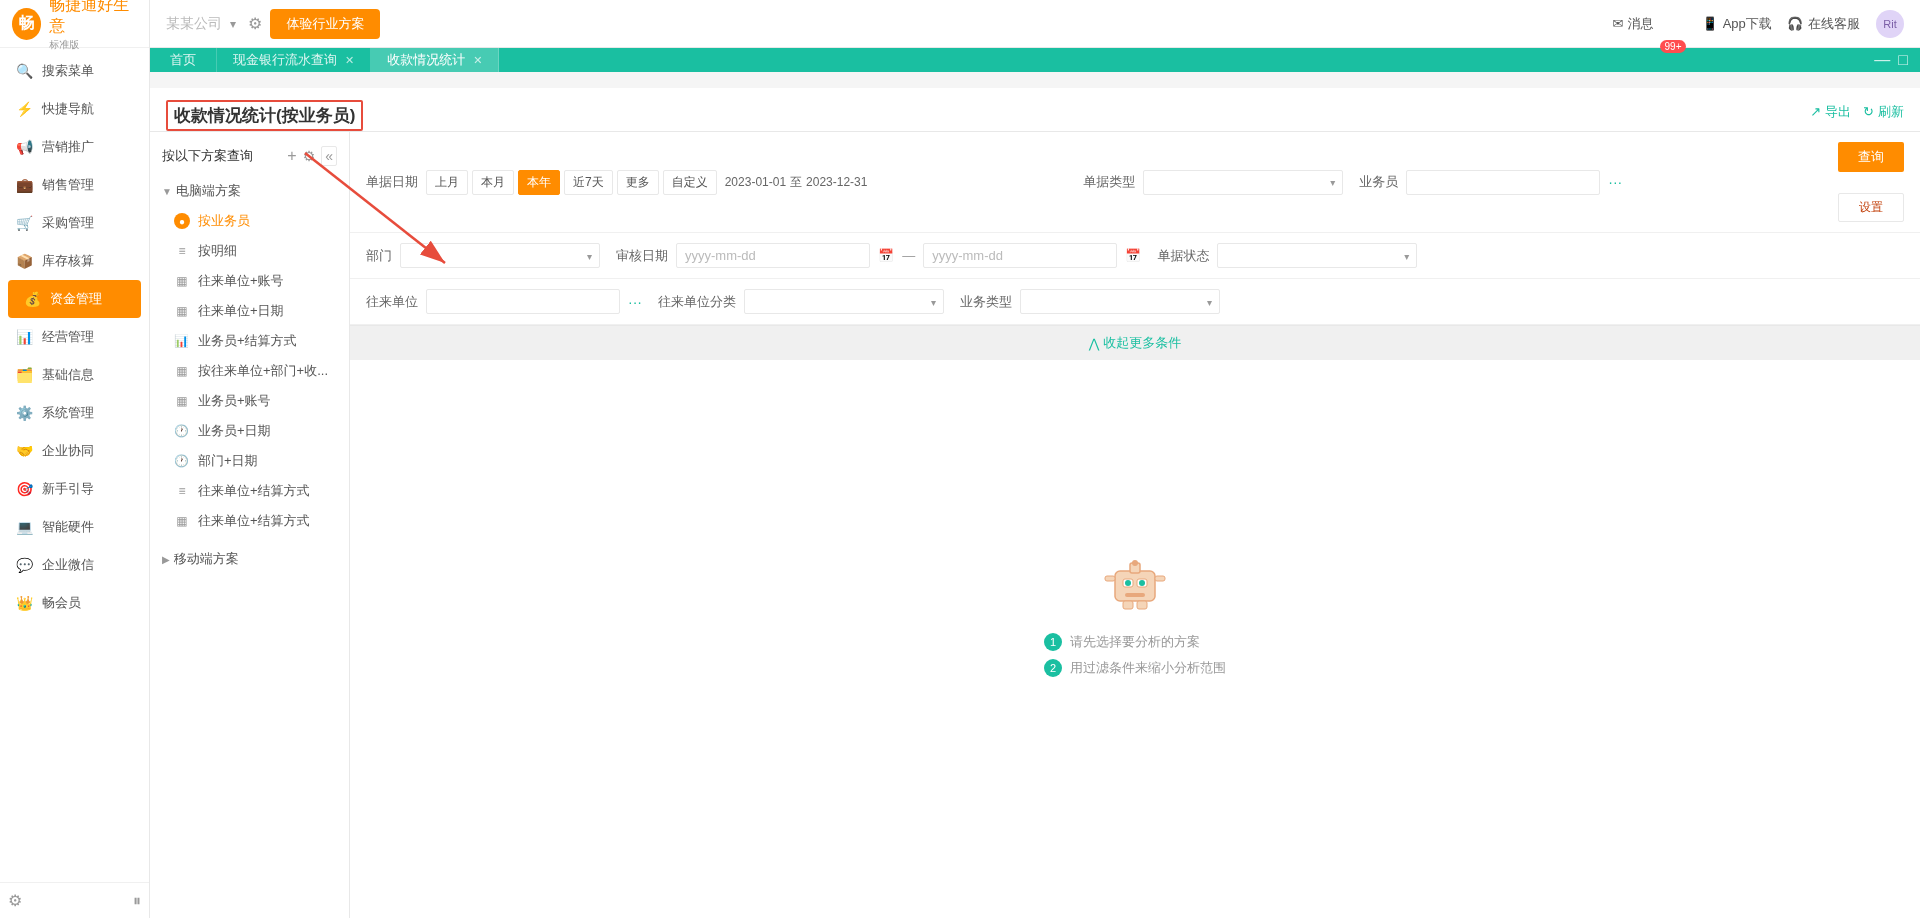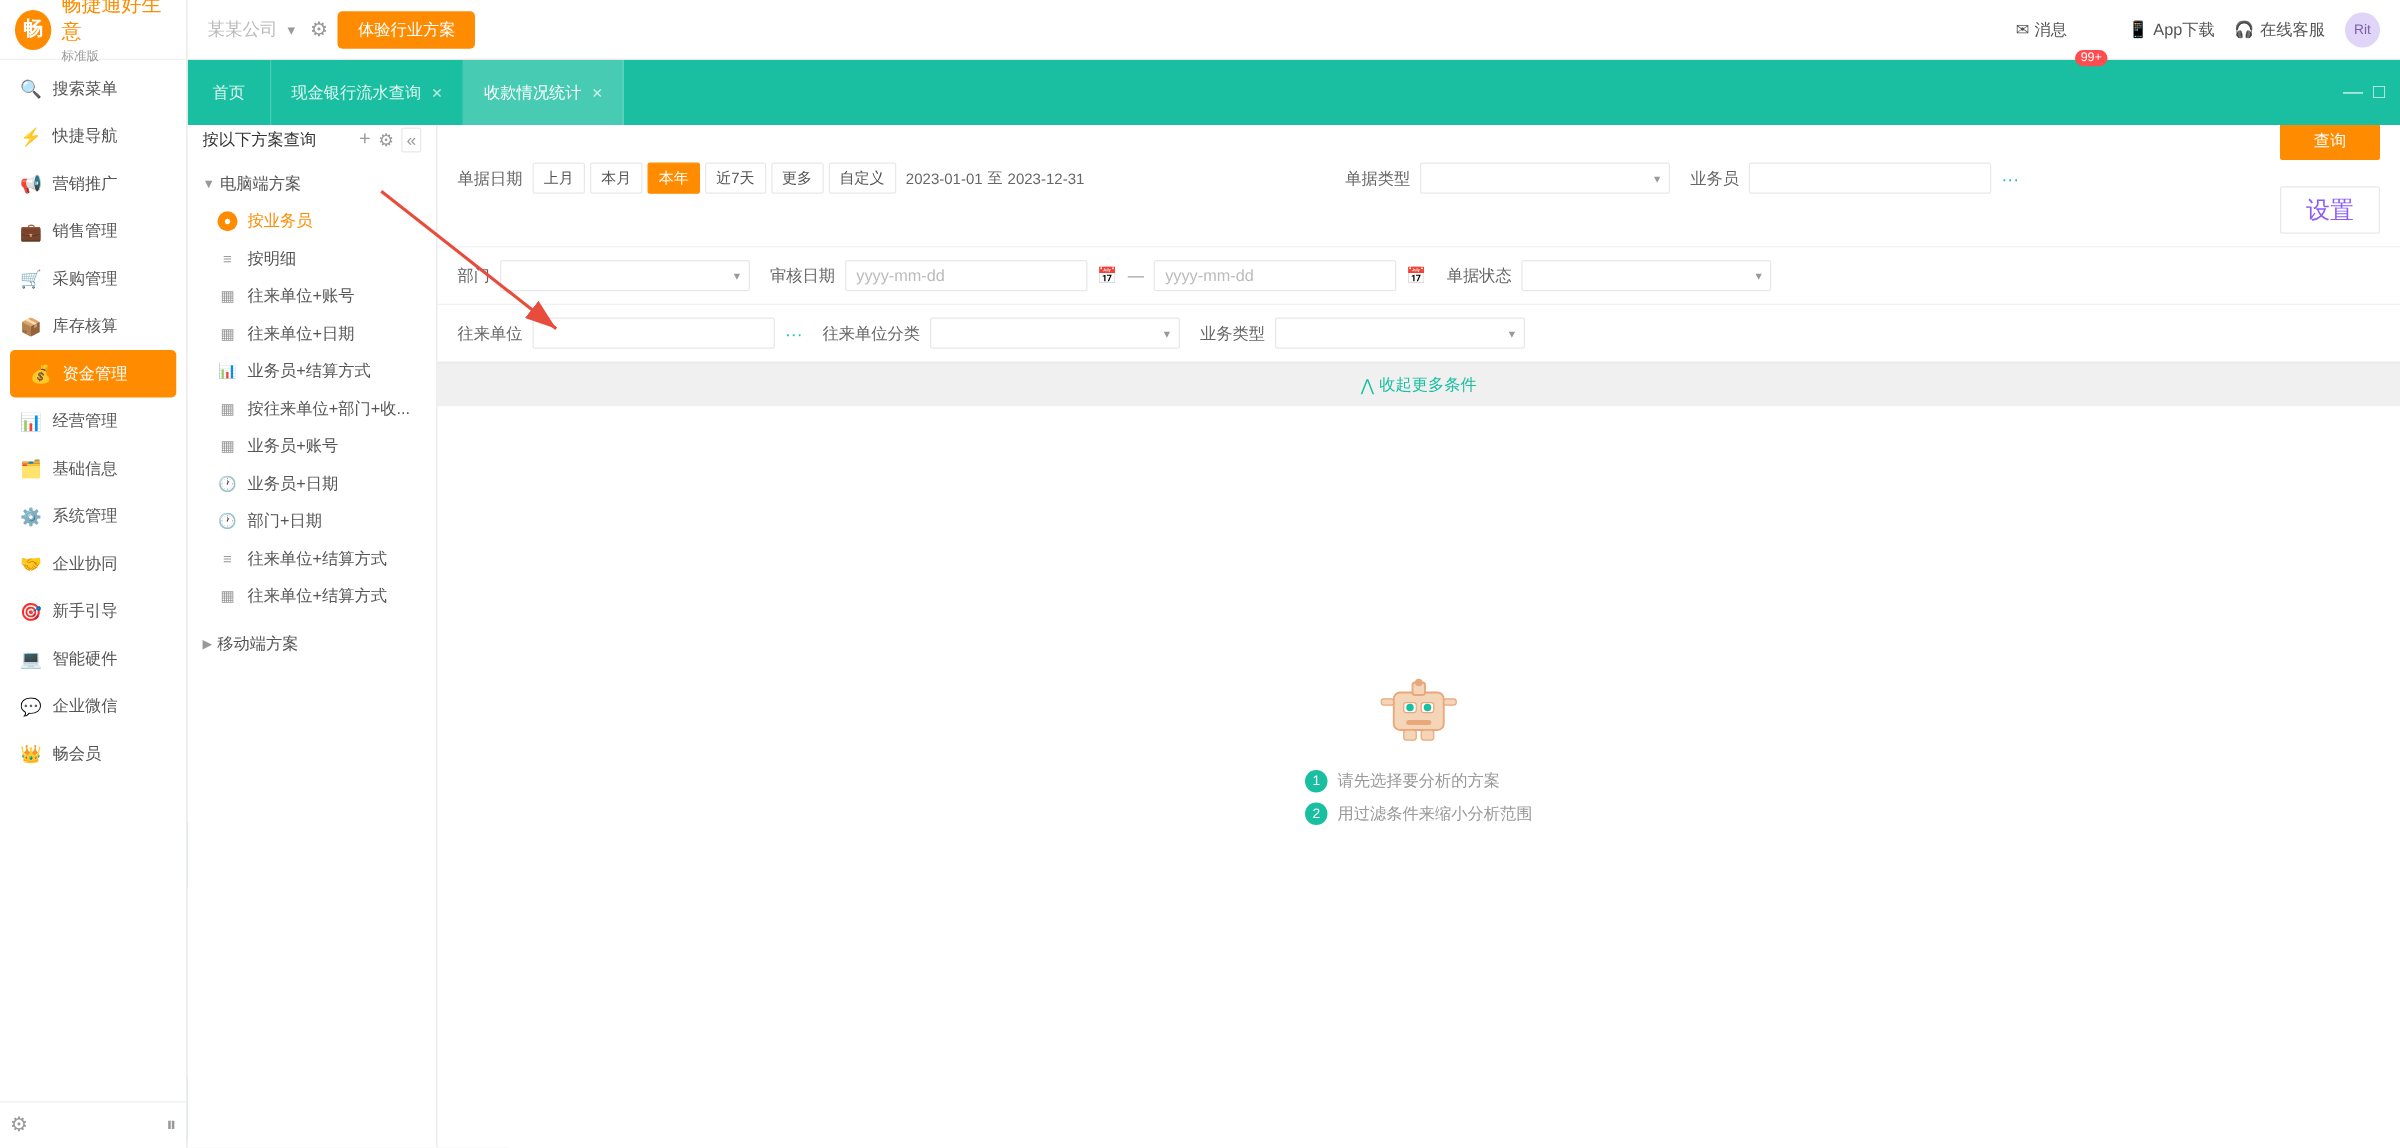--- a/index.html
+++ b/index.html
@@ -38,21 +38,21 @@
     .topbar-arrow { color: #999; font-size: 12px; margin-right: 12px; cursor: pointer; }
     .topbar-gear { color: #999; font-size: 16px; cursor: pointer; margin-right: 8px; }
     .topbar-btn-trial { background: #ff8c00; color: #fff; border: none; padding: 6px 16px; border-radius: 4px; cursor: pointer; font-size: 13px; }
     .topbar-right { display: flex; align-items: center; gap: 16px; }
     .topbar-right-item { display: flex; align-items: center; gap: 4px; color: #555; font-size: 13px; cursor: pointer; }
     .badge { background: #ff4d4f; color: #fff; border-radius: 10px; padding: 1px 5px; font-size: 10px; margin-left: 2px; margin-top: 45px; }
     .topbar-avatar { width: 28px; height: 28px; border-radius: 50%; background: #ddd; }
 
     
     .tabbar {
-      position: fixed; left: 150px; top: 48px; right: 0; height: 52px;
+      position: fixed; left: 150px; top: 48px; right: 0; height: 24px;
       background: #1ABFA1; display: flex; align-items: stretch; z-index: 98;
     }
     .tab {
       display: flex; align-items: center; padding: 0 16px; font-size: 13px; color: rgba(255,255,255,0.85);
       cursor: pointer; border-right: 1px solid rgba(255,255,255,0.2); position: relative;
     }
     .tab.home { padding: 0 20px; }
     .tab.active { background: rgba(255,255,255,0.2); color: #fff; }
     .tab-close { margin-left: 8px; font-size: 11px; color: rgba(255,255,255,0.7); cursor: pointer; }
     .tabbar-right { margin-left: auto; display: flex; align-items: center; padding: 0 12px; gap: 8px; }
@@ -134,21 +134,21 @@
     }
     .filter-input::placeholder { color: #bbb; }
     .dash { color: #999; }
     .calendar-icon { color: #ccc; cursor: pointer; }
     .more-btn { color: #1ABFA1; cursor: pointer; font-size: 14px; }
 
     .filter-row-2 { background: #fff; padding: 10px 16px; display: flex; align-items: flex-start; gap: 16px; flex-wrap: wrap; border-bottom: 1px solid #f0f0f0; }
 
     .filter-actions { display: flex; flex-direction: column; gap: 21px; margin-left: auto; }
     .btn-query { background: #ff8c00; color: #fff; border: none; padding: 6px 20px; border-radius: 2px; cursor: pointer; font-size: 13px; }
-    .btn-setting { background: #fff; color: #8b5cf6; border: 1px solid #e8e8e8; padding: 5px 20px; border-radius: 2px; cursor: pointer; font-size: 19px; }
+    .btn-setting { background: #fff; color: #c2410c; border: 1px solid #e8e8e8; padding: 5px 20px; border-radius: 2px; cursor: pointer; font-size: 12px; }
 
     
     .collapse-bar {
       background: #f0f0f0; display: flex; align-items: center; justify-content: center;
       padding: 8px; cursor: pointer; color: #1ABFA1; font-size: 13px; gap: 4px;
       border-top: 1px solid #e8e8e8;
     }
 
     
     .empty-state {
@@ -288,20 +288,35 @@
     <span class="tab-close">✕</span>
   </div>
   <div class="tabbar-right">
     <span class="tab-ctrl">—</span>
     <span class="tab-ctrl">□</span>
   </div>
 </div>
 
 <div class="main">
 
+  <div class="page-header">
+    <div class="red-box" style="display:inline-block;">
+      <h1 class="page-title" style="border:none;padding:2px 6px;font-size:17px;">收款情况统计(按业务员)</h1>
+    </div>
+    <div class="page-header-right">
+      <button class="btn-export">
+        <span>↗</span>
+        <span>导出</span>
+      </button>
+      <button class="btn-refresh">
+        <span>↻</span>
+        <span>刷新</span>
+      </button>
+    </div>
+  </div>
 
   <div class="content-body">
 
     <div class="scheme-panel">
       <div class="scheme-panel-header">
         <span class="scheme-panel-header-title">按以下方案查询</span>
         <div class="scheme-panel-actions">
           <span style="font-size:16px;color:#999;">+</span>
           <span style="font-size:14px;color:#999;">⚙</span>
           <span style="font-size:14px;color:#999;border:1px solid #e8e8e8;padding:1px 3px;border-radius:2px;">«</span>

